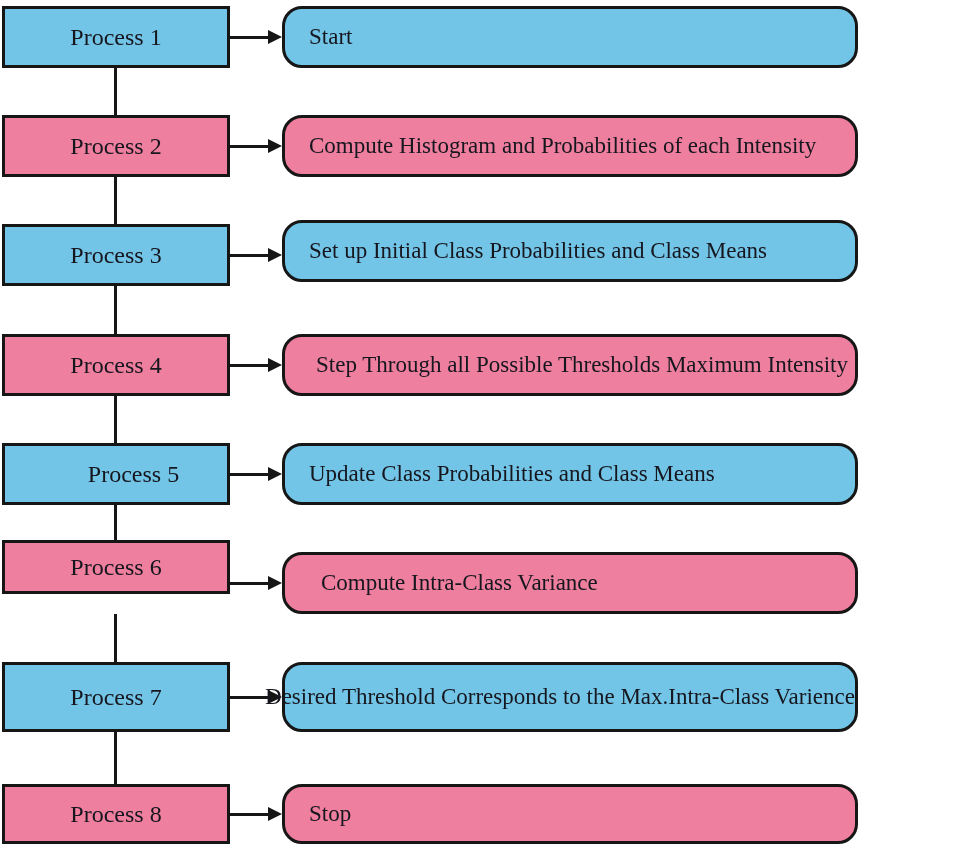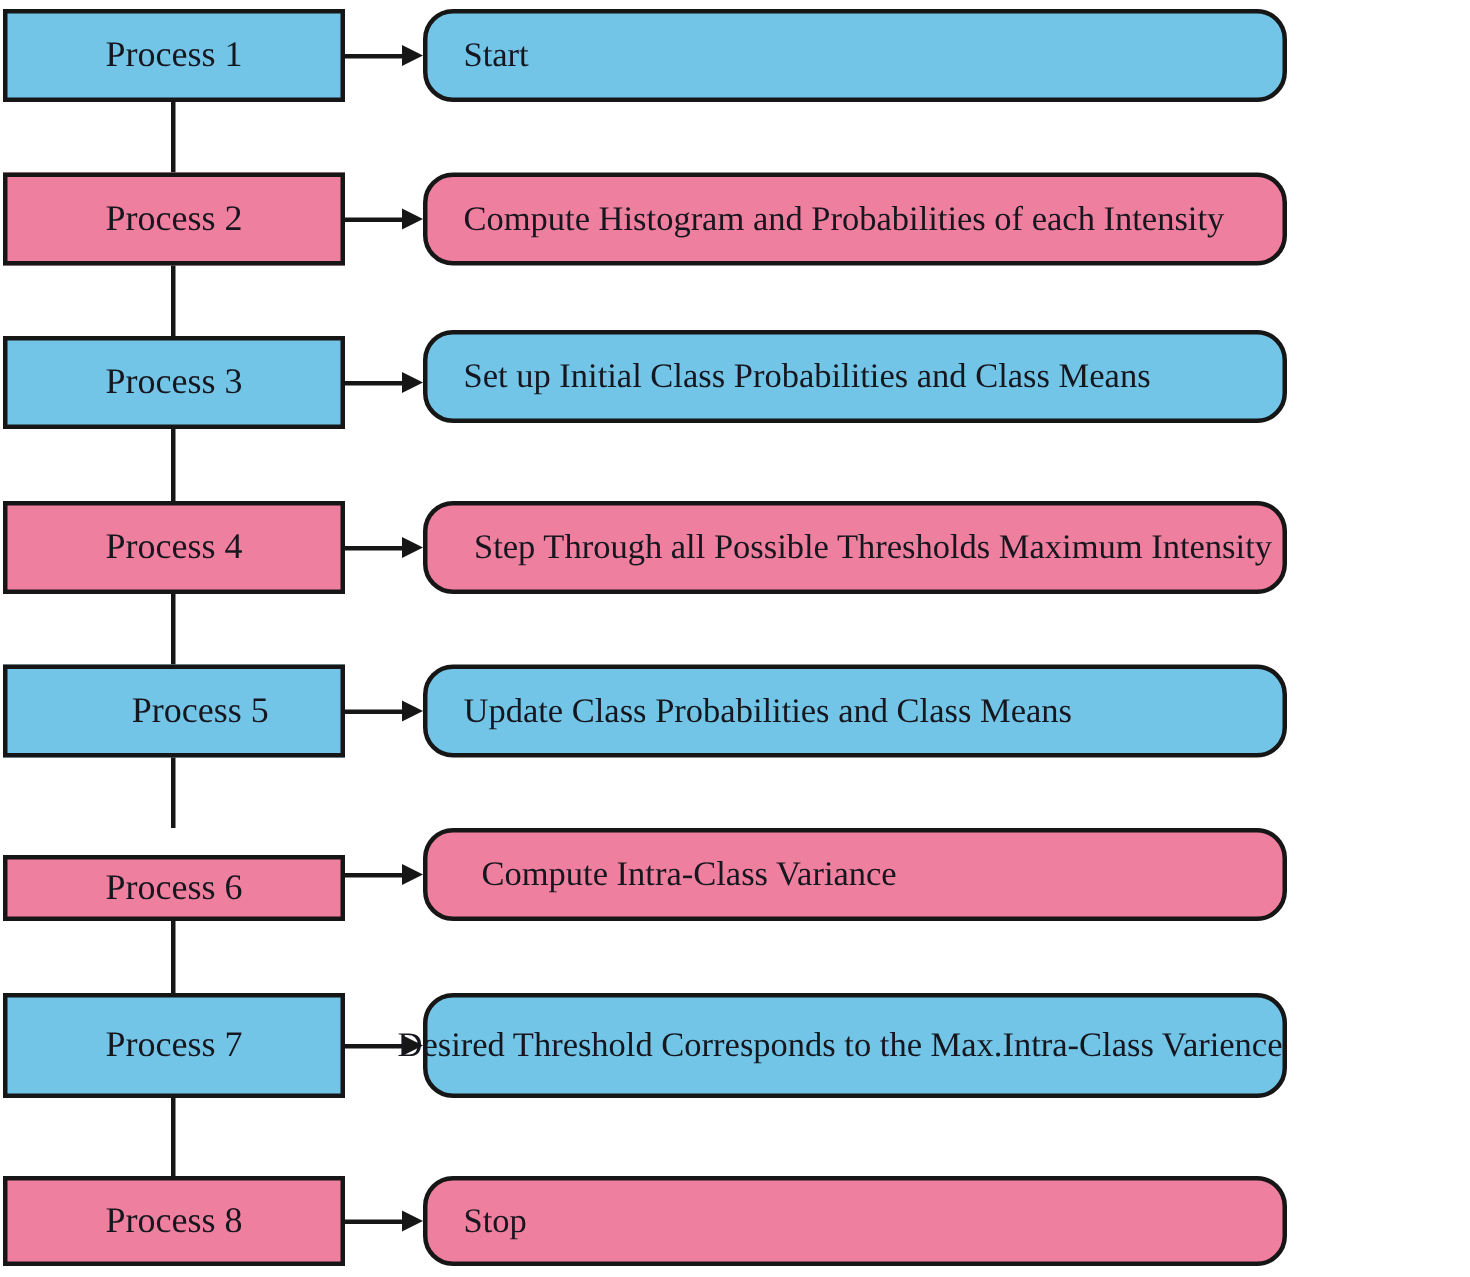--- a/index.html
+++ b/index.html
@@ -132,21 +132,21 @@
   </div>
   <div class="arrow" style="top: 472.5px;">
     <div class="arrow-line"></div>
     <div class="arrow-head"></div>
   </div>
   <div class="box right-box blue" style="top: 443px; height: 62px;">
     <span class="box-label desc-label">Update Class Probabilities and Class Means</span>
   </div>
   <div class="connector" style="top: 505px; height: 47px;"></div>
 
-  <div class="box left-box pink" style="top: 570px; height: 44px;">
+  <div class="box left-box pink" style="top: 540px; height: 54px;">
     <span class="box-label">Process 6</span>
   </div>
   <div class="arrow" style="top: 581.5px;">
     <div class="arrow-line"></div>
     <div class="arrow-head"></div>
   </div>
   <div class="box right-box pink" style="top: 552px; height: 62px; padding-left: 36px;">
     <span class="box-label desc-label">Compute Intra-Class Variance</span>
   </div>
   <div class="connector" style="top: 614px; height: 48px;"></div>

